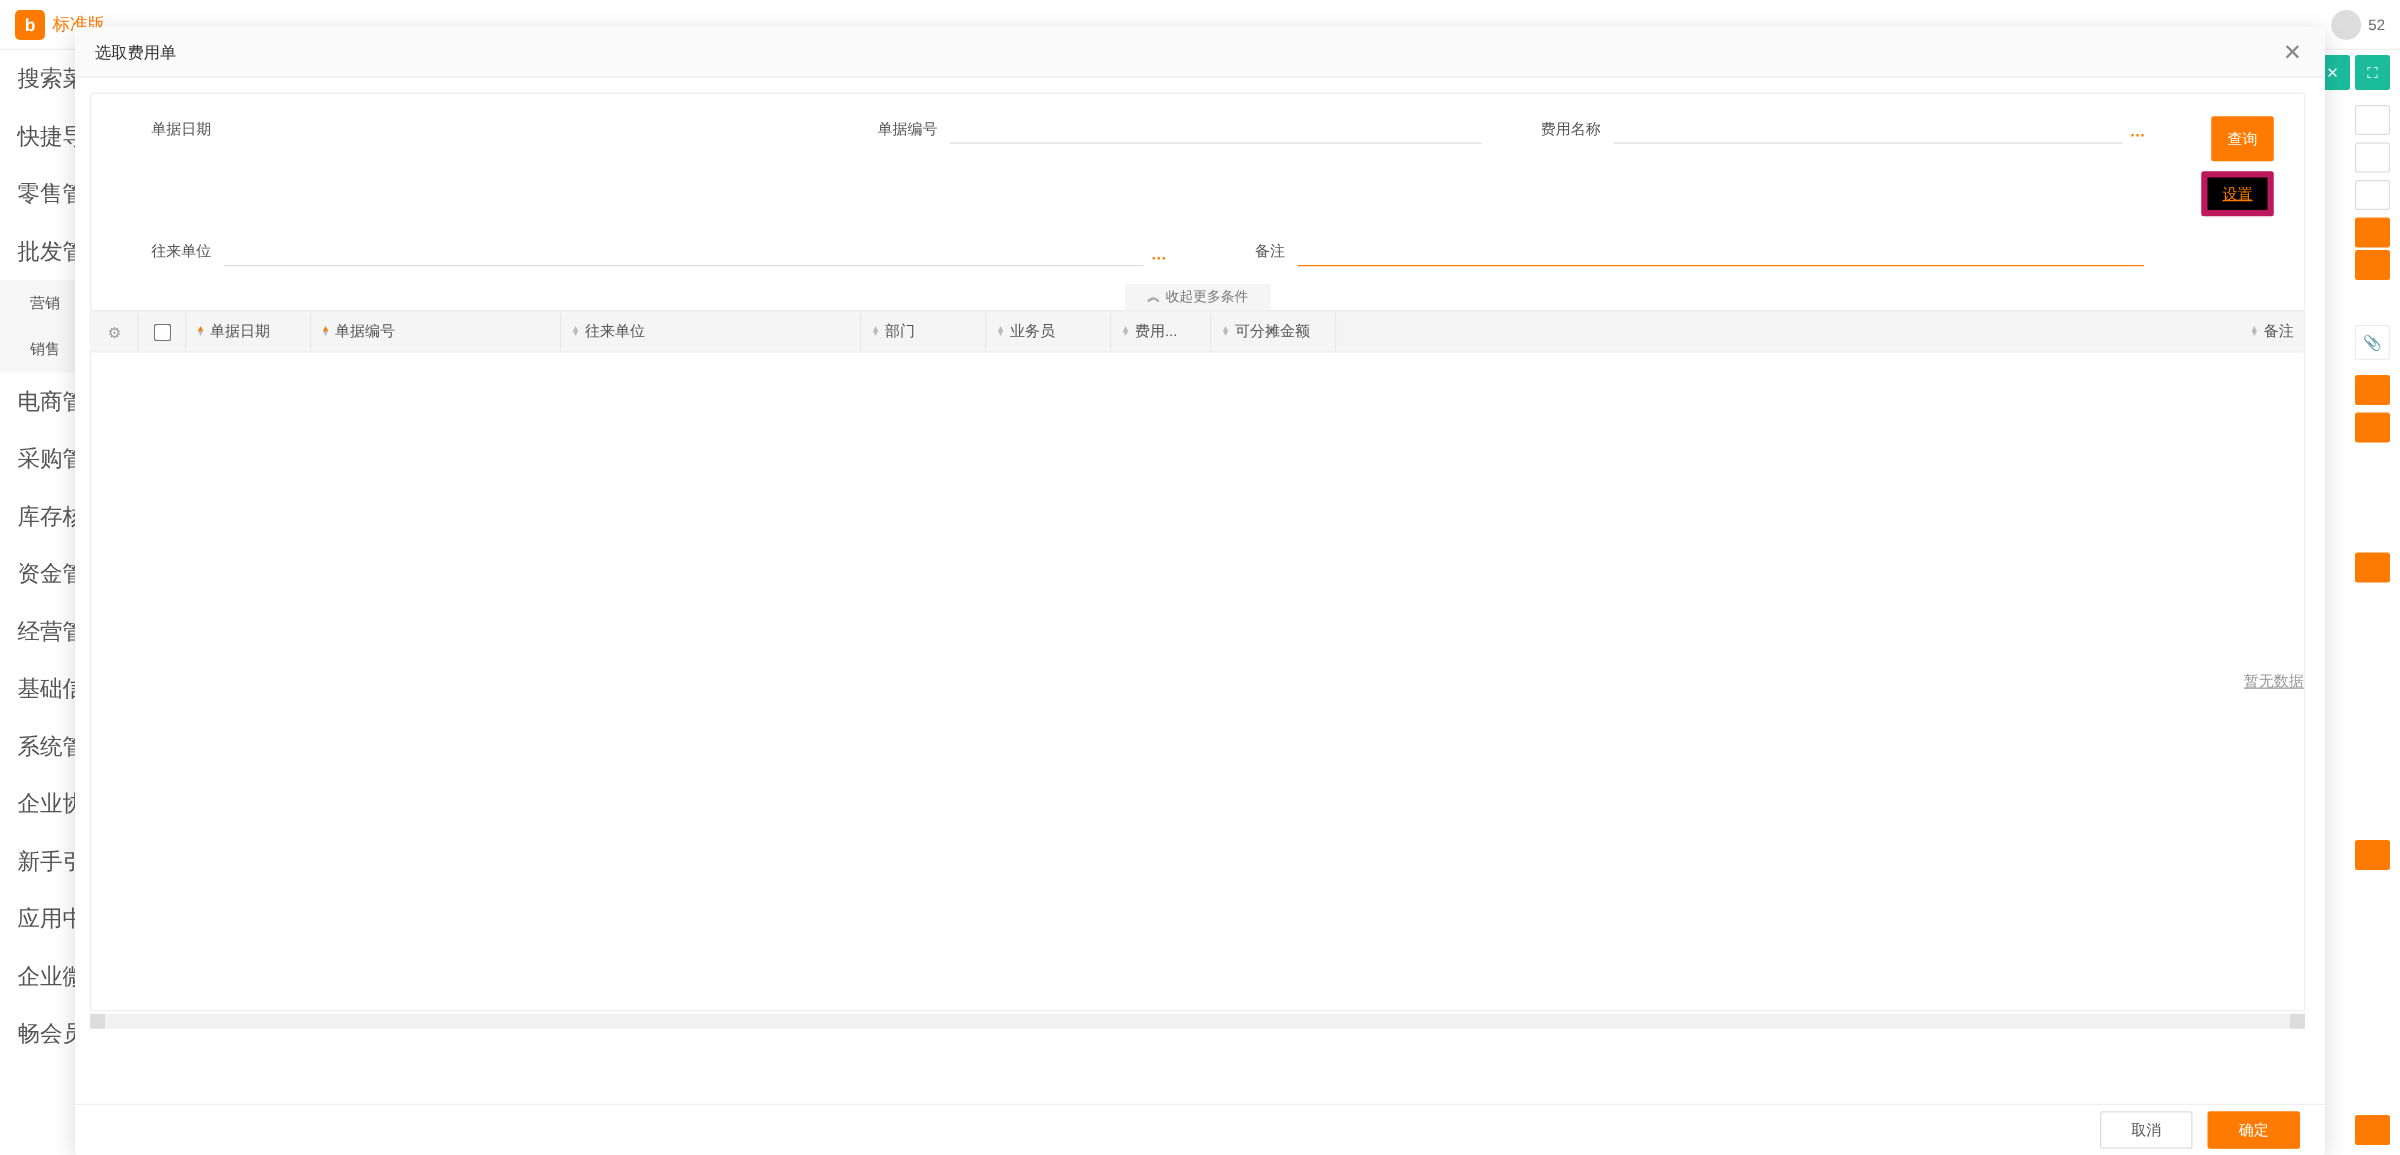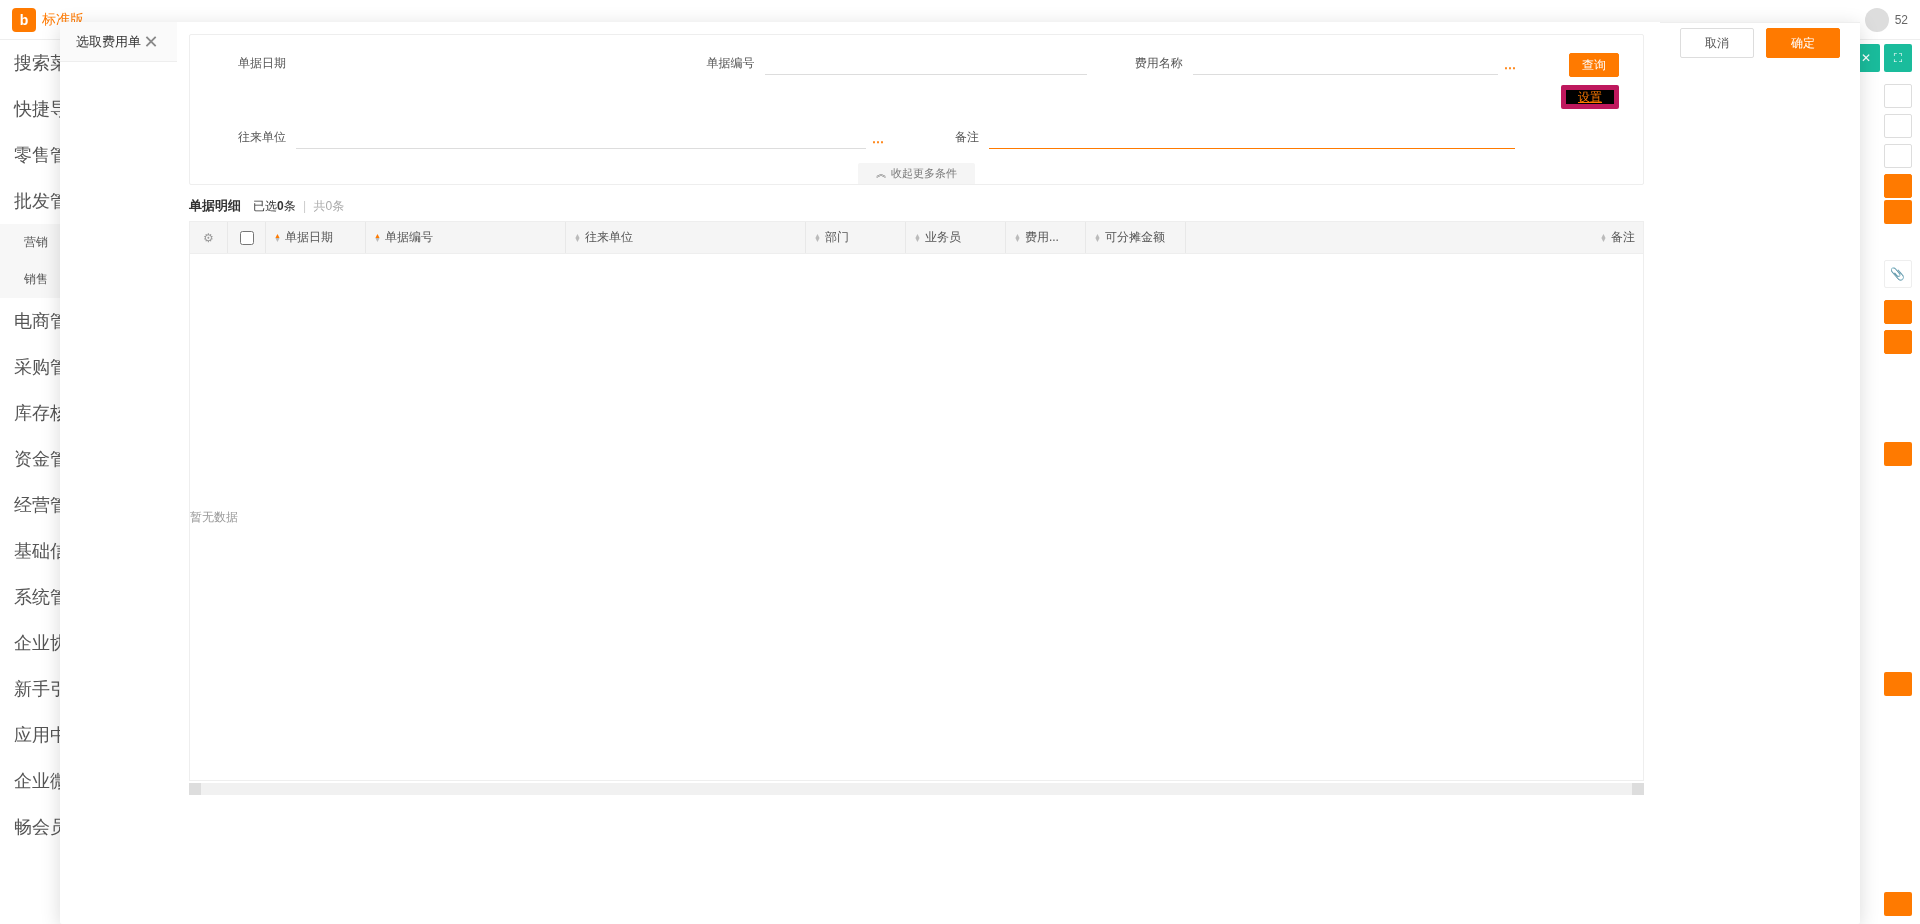--- a/index.html
+++ b/index.html
@@ -22,21 +22,21 @@
     .bg-right-tools { position: absolute; right: 8px; top: 84px; display: flex; flex-direction: column; gap: 6px; }
     .bg-tool { width: 28px; height: 24px; border: 1px solid #ddd; background: #fff; border-radius: 2px; }
     .bg-tool.orange { background: #ff7a00; border-color: #ff7a00; }
 
     .bg-attach { position: absolute; right: 8px; top: 260px; width: 28px; height: 28px; display:flex; align-items:center; justify-content:center; color:#999; border:1px solid #eee; border-radius:2px;}
 
     .bg-orange-btn {position:absolute; right:8px; width:28px; height:24px; background:#ff7a00; border-radius:2px;}
 
     
     .modal-mask { position: absolute; inset: 0; background: rgba(0,0,0,0.0); }
-    .modal { position: absolute; top: 22px; left: 60px; right: 60px; bottom: 0; background: #fff; box-shadow: 0 4px 20px rgba(0,0,0,0.15); border-radius: 2px; display: flex; flex-direction: row; }
+    .modal { position: absolute; top: 22px; left: 60px; right: 60px; bottom: 0; background: #fff; box-shadow: 0 4px 20px rgba(0,0,0,0.15); border-radius: 2px; display: flex; flex-direction: column; }
     .modal-header { height: 40px; display: flex; align-items: center; padding: 0 16px; border-bottom: 1px solid #eee; background: #fafafa; }
     .modal-title { font-size: 13px; color: #333; }
     .modal-close { margin-left: auto; width: 20px; height: 20px; cursor: pointer; color: #888; font-size: 18px; display: flex; align-items: center; justify-content: center; }
 
     .modal-body { flex: 1; overflow: hidden; padding: 0; display: flex; flex-direction: column; position: relative; }
     .modal-body-inner { flex: 1; overflow: auto; padding: 0 4px 0 0; }
 
     .filter-panel { margin: 12px 12px 0 12px; border: 1px solid #eee; border-radius: 2px; padding: 18px 24px 0 24px; position: relative; }
     .filter-row { display: flex; gap: 24px; margin-bottom: 18px; align-items: flex-start; }
     .filter-group { display: flex; align-items: flex-start; flex: 1; min-width: 0; }
@@ -47,21 +47,21 @@
     .date-chip { cursor: pointer; padding: 1px 4px; }
     .date-chip.active { background: #ff7a00; color: #fff; border-radius: 10px; padding: 1px 8px; }
     .date-range { color: #888; margin-top: 4px; font-size: 11px; }
 
     .underline-input { border: none; border-bottom: 1px solid #ddd; width: 100%; height: 22px; background: transparent; outline: none; font-size: 12px; }
     .underline-input.active { border-bottom-color: #ff7a00; }
     .input-with-more { display: flex; align-items: flex-end; gap: 6px; }
     .more-dots { color: #ff7a00; cursor: pointer; font-weight: bold; letter-spacing: -1px; }
 
     .action-col { width: 80px; display: flex; flex-direction: column; gap: 8px; align-items: flex-end; }
-    .btn { height: 24px; padding: 0 12px; border-radius: 2px; cursor: pointer; font-size: 12px; display: inline-flex; align-items: center; justify-content: center; }
+    .btn { height: 36px; padding: 0 12px; border-radius: 2px; cursor: pointer; font-size: 12px; display: inline-flex; align-items: center; justify-content: center; }
     .btn-primary { background: #ff7a00; color: #fff; border: 1px solid #ff7a00; }
     .btn-outline { background: #000000; color: #ff7a00; border: 5px solid #be185d; text-decoration: underline; }
     .btn-default { background: #fff; color: #555; border: 1px solid #ddd; }
 
     .collapse-bar { display: flex; justify-content: center; margin-top: -4px; }
     .collapse-btn { background: #f5f5f5; padding: 3px 18px; color: #777; cursor: pointer; font-size: 11px; border-radius: 2px 2px 0 0; display: flex; align-items: center; gap: 4px; }
 
     .details-header { display: flex; align-items: baseline; gap: 12px; margin: 12px 12px 6px 12px; }
     .details-title { font-weight: bold; font-size: 13px; }
     .details-count { color: #333; font-size: 12px; }
@@ -69,21 +69,21 @@
     .details-count .total { color: #aaa; }
 
     .grid-wrap { margin: 0 12px; border: 1px solid #eee; height: 560px; position: relative; display: flex; flex-direction: column; }
     .grid-head { display: flex; background: #f5f5f5; height: 32px; align-items: stretch; border-bottom: 1px solid #eee; }
     .gh-cell { display: flex; align-items: center; border-right: 1px solid #e8e8e8; padding: 0 8px; color: #555; font-size: 12px; white-space: nowrap; }
     .gh-gear { width: 38px; justify-content: center; color: #999; }
     .gh-check { width: 38px; justify-content: center; }
     .sort-icon { display: inline-flex; flex-direction: column; line-height: 4px; margin-right: 4px; font-size: 7px; color: #bbb; }
     .sort-icon .up.active { color: #ff7a00; }
 
-    .grid-body { flex: 1; display: flex; align-items: center; justify-content: flex-start; color: #999; }
+    .grid-body { flex: 1; display: flex; align-items: center; justify-content: flex-end; color: #999; text-decoration: underline; }
 
     .h-scroll { height: 12px; background: #f1f1f1; position: relative; margin: 2px 12px 0 12px; }
     .h-thumb-l, .h-thumb-r { position: absolute; top: 0; bottom: 0; width: 12px; background: #ddd; }
     .h-thumb-l { left: 0; } .h-thumb-r { right: 0; }
 
     .modal-footer { height: 41px; border-top: 1px solid #eee; display: flex; align-items: center; justify-content: flex-end; gap: 12px; padding: 0 20px; }
     .btn-lg { height: 30px; padding: 0 24px; }
 
     input[type=checkbox] { width: 14px; height: 14px; }
   </style>
@@ -195,28 +195,20 @@
         </div>
 
         <div class="collapse-bar">
           <div class="collapse-btn">
             <span>︽</span>
             <span>收起更多条件</span>
           </div>
         </div>
       </div>
 
-      <div class="details-header">
-        <span class="details-title">单据明细</span>
-        <span class="details-count">
-          <span>已选</span><b>0</b><span>条</span>
-          <span class="sep">|</span>
-          <span class="total"><span>共</span><span>0</span><span>条</span></span>
-        </span>
-      </div>
 
       <div class="grid-wrap">
         <div class="grid-head">
           <div class="gh-cell gh-gear">
             <span>⚙</span>
           </div>
           <div class="gh-cell gh-check">
             <input type="checkbox" style="">
           </div>
           <div class="gh-cell" style="width:100px">

